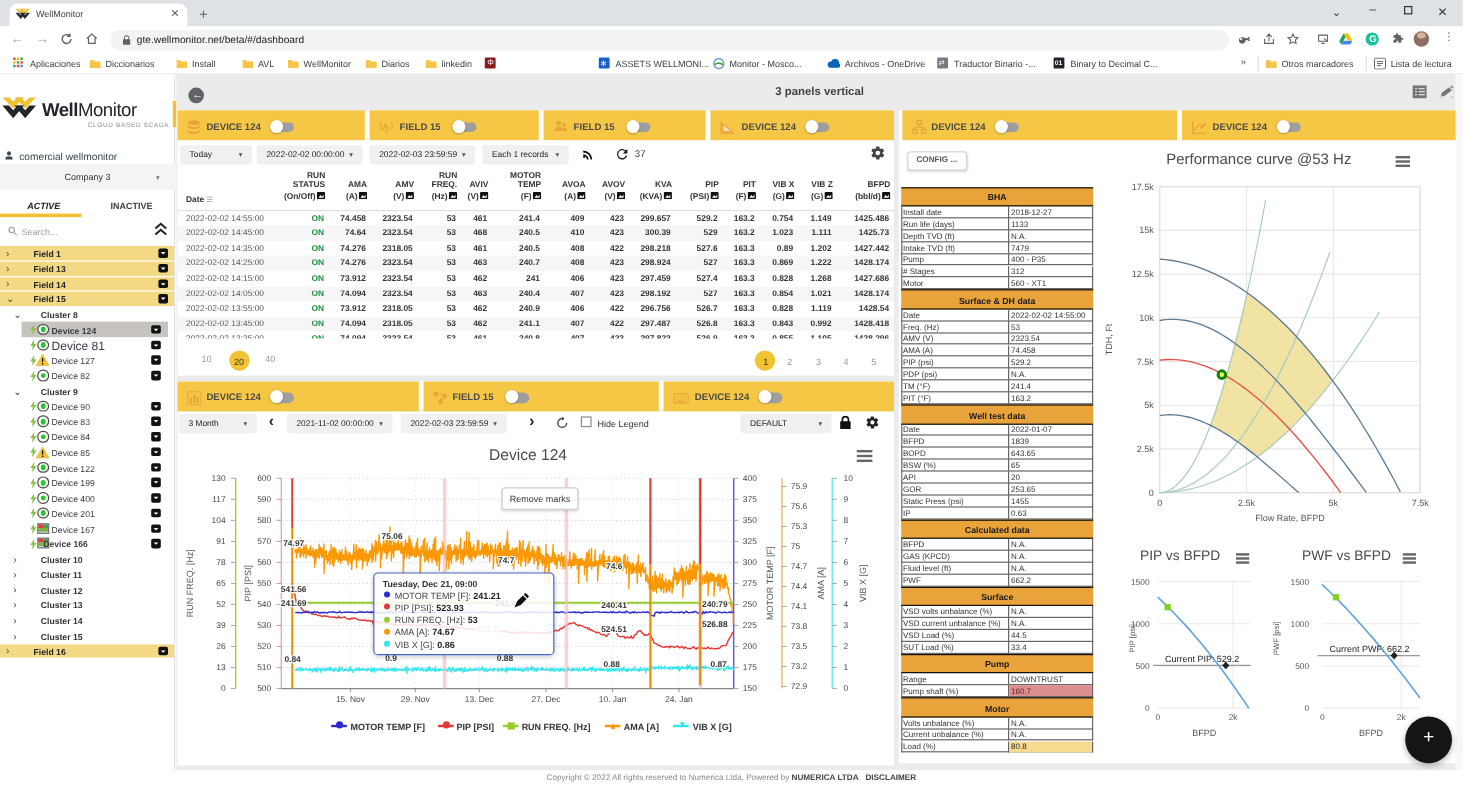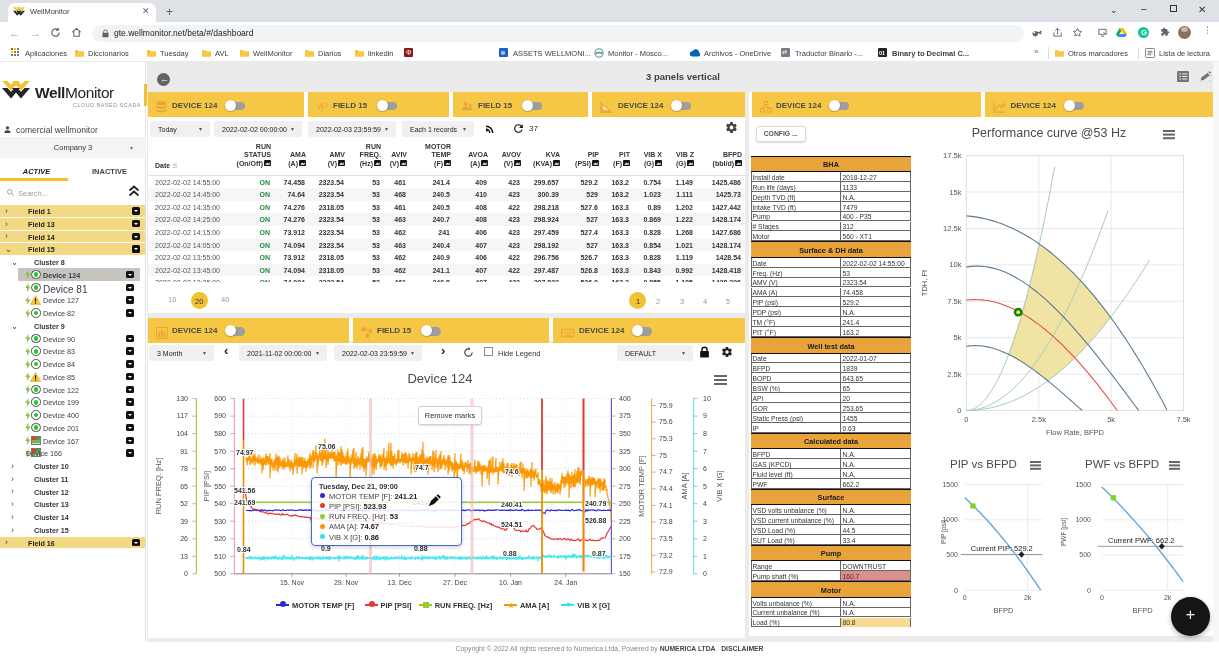--- a/index.html
+++ b/index.html
@@ -72,21 +72,21 @@
 <div class="abs" style="left:14px;top:54px;width:2px;height:2px;background:#EA4335;"></div>
 <div class="abs" style="left:17px;top:54px;width:2px;height:2px;background:#4285F4;"></div>
 <div class="abs" style="left:25px;top:49px;font-size:7.5px;color:#3C4043;">Aplicaciones</div>
 <svg class="abs" style="left:75px;top:48.5px" width="9" height="8" viewBox="0 0 12 10">
     <path fill="#F7C548" d="M0 1h4l1.4 1.6H12V10H0z"></path>
   </svg>
 <div class="abs" style="left:88px;top:49px;font-size:7.5px;color:#3C4043;">Diccionarios</div>
 <svg class="abs" style="left:147px;top:48.5px" width="9" height="8" viewBox="0 0 12 10">
     <path fill="#F7C548" d="M0 1h4l1.4 1.6H12V10H0z"></path>
   </svg>
-<div class="abs" style="left:160px;top:49px;font-size:7.5px;color:#3C4043;">Tuesday</div>
+<div class="abs" style="left:160px;top:49px;font-size:7.5px;color:#3C4043;">Install</div>
 <svg class="abs" style="left:202px;top:48.5px" width="9" height="8" viewBox="0 0 12 10">
     <path fill="#F7C548" d="M0 1h4l1.4 1.6H12V10H0z"></path>
   </svg>
 <div class="abs" style="left:215px;top:49px;font-size:7.5px;color:#3C4043;">AVL</div>
 <svg class="abs" style="left:240px;top:48.5px" width="9" height="8" viewBox="0 0 12 10">
     <path fill="#F7C548" d="M0 1h4l1.4 1.6H12V10H0z"></path>
   </svg>
 <div class="abs" style="left:253px;top:49px;font-size:7.5px;color:#3C4043;">WellMonitor</div>
 <svg class="abs" style="left:305px;top:48.5px" width="9" height="8" viewBox="0 0 12 10">
     <path fill="#F7C548" d="M0 1h4l1.4 1.6H12V10H0z"></path>
@@ -109,21 +109,21 @@
 <div class="abs" style="left:608px;top:49px;font-size:7.5px;color:#3C4043;">Monitor - Mosco...</div>
 <svg class="abs" style="left:689px;top:49px" width="11" height="8" viewBox="0 0 14 9">
     <path fill="#0364B8" d="M4 9a3.4 3.4 0 1 1 .6-6.8A4.4 4.4 0 0 1 13 4.2 2.6 2.6 0 0 1 12 9z"></path>
   </svg>
 <div class="abs" style="left:704px;top:49px;font-size:7.5px;color:#3C4043;">Archivos - OneDrive</div>
 <div class="abs" style="left:781px;top:48px;width:9px;height:9px;background:#7A7A86;border-radius:1px;"></div>
 <div class="abs" style="left:782px;top:48px;font-size:6px;color:#fff;">⇄</div>
 <div class="abs" style="left:795px;top:49px;font-size:7.5px;color:#3C4043;">Traductor Binario -...</div>
 <div class="abs" style="left:878px;top:48px;width:9px;height:9px;background:#20242B;border-radius:1px;"></div>
 <div class="abs" style="left:879px;top:49.5px;font-size:5.5px;color:#fff;font-weight:bold;">01</div>
-<div class="abs" style="left:892px;top:49px;font-size:7.5px;color:#3C4043;font-weight:bold;">Binary to Decimal C...</div>
+<div class="abs" style="left:892px;top:49px;font-size:7.5px;color:#3C4043;">Binary to Decimal C...</div>
 <div class="abs" style="left:1034px;top:47px;font-size:8px;color:#5F6368;">»</div>
 <div class="abs" style="left:1048px;top:47px;width:1px;height:12px;background:#DADCE0;"></div>
 <svg class="abs" style="left:1055px;top:48.5px" width="9" height="8" viewBox="0 0 12 10">
     <path fill="#F7C548" d="M0 1h4l1.4 1.6H12V10H0z"></path>
   </svg>
 <div class="abs" style="left:1068px;top:49px;font-size:7.5px;color:#3C4043;">Otros marcadores</div>
 <div class="abs" style="left:1138px;top:47px;width:1px;height:12px;background:#DADCE0;"></div>
 <svg class="abs" style="left:1145px;top:48px" width="10" height="10" viewBox="0 0 12 12">
     <rect x="0.5" y="0.5" width="11" height="11" rx="1.5" fill="none" stroke="#5F6368"></rect>
     <path stroke="#5F6368" d="M3 4h6M3 6h6M3 8h4"></path>
@@ -293,21 +293,21 @@
 <div class="abs" style="left:43px;top:436.7px;font-size:7.2px;font-weight:normal;color:#3A3A46;">Device 167</div>
 <div class="abs" style="left:126px;top:436.5px;width:8px;height:7.5px;background:#111;border-radius:1.5px;"></div>
 <div class="abs" style="left:128px;top:439.5px;width:0;height:0;border-left:2px solid transparent;border-right:2px solid transparent;border-top:2.6px solid #fff;"></div>
 <svg class="abs" style="left:25px;top:448.8px" width="6" height="9" viewBox="0 0 10 16">
     <path fill="#8BC34A" d="M6 0L0 9h3.5L3 16l6.5-10H5.5z"></path>
   </svg>
 <div class="abs" style="left:31px;top:448.2px;width:10px;height:9px;background:#B7D9E8;border:0.5px solid #777;"></div>
 <div class="abs" style="left:32px;top:449.2px;width:3.5px;height:3px;background:#E53935;"></div>
 <div class="abs" style="left:35.5px;top:449.2px;width:4.5px;height:3px;background:#43A047;"></div>
 <div class="abs" style="left:32px;top:452.2px;width:8px;height:3px;background:#7CB342;"></div>
-<div class="abs" style="left:26px;top:449.4px;font-size:7.2px;font-weight:normal;color:#3A3A46;">Device 166</div>
+<div class="abs" style="left:36px;top:449.4px;font-size:7.2px;font-weight:bold;color:#3A3A46;">Device 166</div>
 <div class="abs" style="left:126px;top:449.2px;width:8px;height:7.5px;background:#111;border-radius:1.5px;"></div>
 <div class="abs" style="left:128px;top:452.2px;width:0;height:0;border-left:2px solid transparent;border-right:2px solid transparent;border-top:2.6px solid #fff;"></div>
 <div class="abs" style="left:11px;top:460.8px;font-size:8.5px;color:#444;">›</div>
 <div class="abs" style="left:34px;top:462.2px;font-size:7.2px;font-weight:bold;color:#333;">Cluster 10</div>
 <div class="abs" style="left:11px;top:473.6px;font-size:8.5px;color:#444;">›</div>
 <div class="abs" style="left:34px;top:474.9px;font-size:7.2px;font-weight:bold;color:#333;">Cluster 11</div>
 <div class="abs" style="left:11px;top:486.3px;font-size:8.5px;color:#444;">›</div>
 <div class="abs" style="left:34px;top:487.7px;font-size:7.2px;font-weight:bold;color:#333;">Cluster 12</div>
 <div class="abs" style="left:11px;top:499.1px;font-size:8.5px;color:#444;">›</div>
 <div class="abs" style="left:34px;top:500.4px;font-size:7.2px;font-weight:bold;color:#333;">Cluster 13</div>

